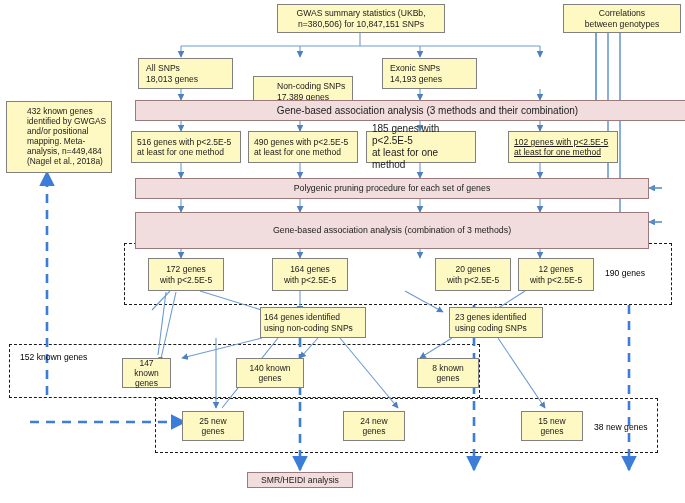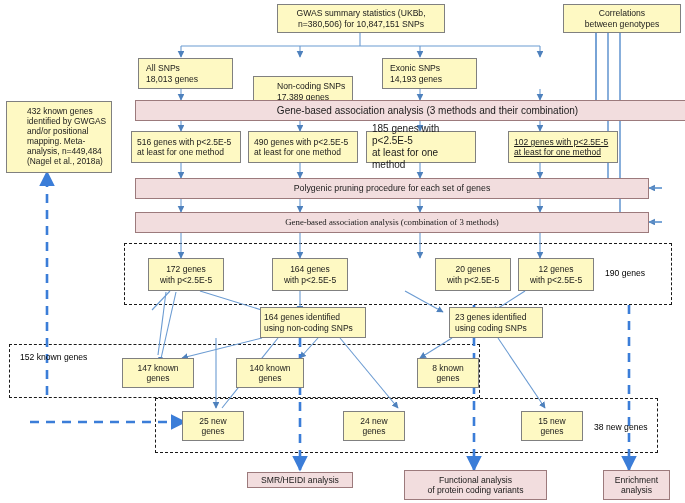--- a/index.html
+++ b/index.html
@@ -170,21 +170,21 @@
 at least for one method</div>
 
   <div class="node left" style="left:366px;top:131px;width:110px;height:32px;font-size:10px;padding-left:5px;">185 genes with p&lt;2.5E-5
 at least for one method</div>
 
   <div class="node left" style="left:508px;top:131px;width:110px;height:32px;font-size:8.5px;padding-left:5px;text-decoration:underline;">102 genes with p&lt;2.5E-5
 at least for one method</div>
 
   <div class="node pink" style="left:135px;top:178px;width:514px;height:21px;font-size:8.8px;">Polygenic pruning procedure for each set of genes</div>
 
-  <div class="node pink" style="left:135px;top:212px;width:514px;height:21px;font-size:8.8px;font-family:Liberation Serif, serif;">Gene-based association analysis  (combination of 3 methods)</div>
+  <div class="node pink" style="left:135px;top:212px;width:514px;height:37px;font-size:8.8px;">Gene-based association analysis  (combination of 3 methods)</div>
 
   <div class="node" style="left:148px;top:258px;width:76px;height:33px;font-size:8.5px;">172 genes
 with p&lt;2.5E-5</div>
 
   <div class="node" style="left:272px;top:258px;width:76px;height:33px;font-size:8.5px;">164 genes
 with p&lt;2.5E-5</div>
 
   <div class="node" style="left:401px;top:258px;width:76px;height:33px;font-size:8.5px;margin-left:34px;">20 genes
 with p&lt;2.5E-5</div>
 
@@ -194,21 +194,21 @@
   <div class="grplabel" style="left:605px;top:268px;font-size:8.6px;">190 genes</div>
 
   <div class="node left" style="left:260px;top:307px;width:106px;height:31px;font-size:8.5px;">164 genes identified
 using  non-coding SNPs</div>
 
   <div class="node left" style="left:449px;top:307px;width:94px;height:31px;font-size:8.5px;padding-left:5px;">23 genes identified
 using coding SNPs</div>
 
   <div class="grplabel" style="left:20px;top:352px;font-size:8.6px;">152 known genes</div>
 
-  <div class="node" style="left:122px;top:358px;width:72px;height:30px;font-size:8.5px;">147 known
+  <div class="node" style="left:122px;top:358px;width:49px;height:30px;font-size:8.5px;">147 known
 genes</div>
 
   <div class="node" style="left:236px;top:358px;width:68px;height:30px;font-size:8.5px;">140 known
 genes</div>
 
   <div class="node" style="left:417px;top:358px;width:62px;height:30px;font-size:8.5px;">8 known
 genes</div>
 
   <div class="node" style="left:182px;top:411px;width:62px;height:30px;font-size:8.5px;">25 new
 genes</div>
@@ -216,19 +216,15 @@
   <div class="node" style="left:343px;top:411px;width:62px;height:30px;font-size:8.5px;">24 new
 genes</div>
 
   <div class="node" style="left:521px;top:411px;width:62px;height:30px;font-size:8.5px;">15 new
 genes</div>
 
   <div class="grplabel" style="left:594px;top:422px;font-size:8.6px;">38 new genes</div>
 
   <div class="node pink" style="left:247px;top:472px;width:106px;height:16px;font-size:8.6px;">SMR/HEIDI analysis</div>
 
-  <div class="node pink" style="left:404px;top:470px;width:143px;height:30px;font-size:8.6px;">Functional analysis
-of protein coding variants</div>
-
-  <div class="node pink" style="left:603px;top:470px;width:67px;height:30px;font-size:8.6px;">Enrichment
-analysis</div>
+
 
 </div>
 
 </body></html>

